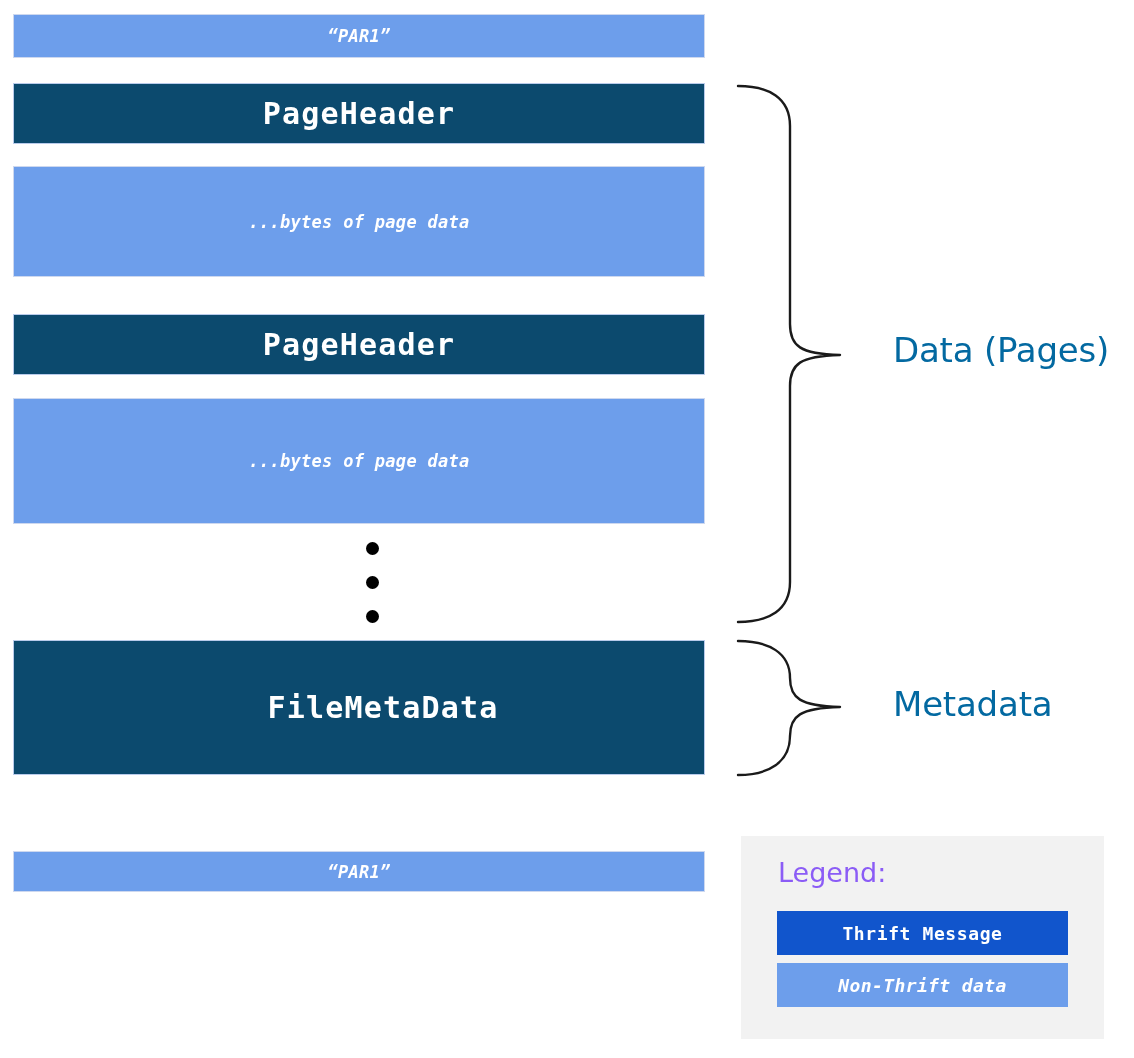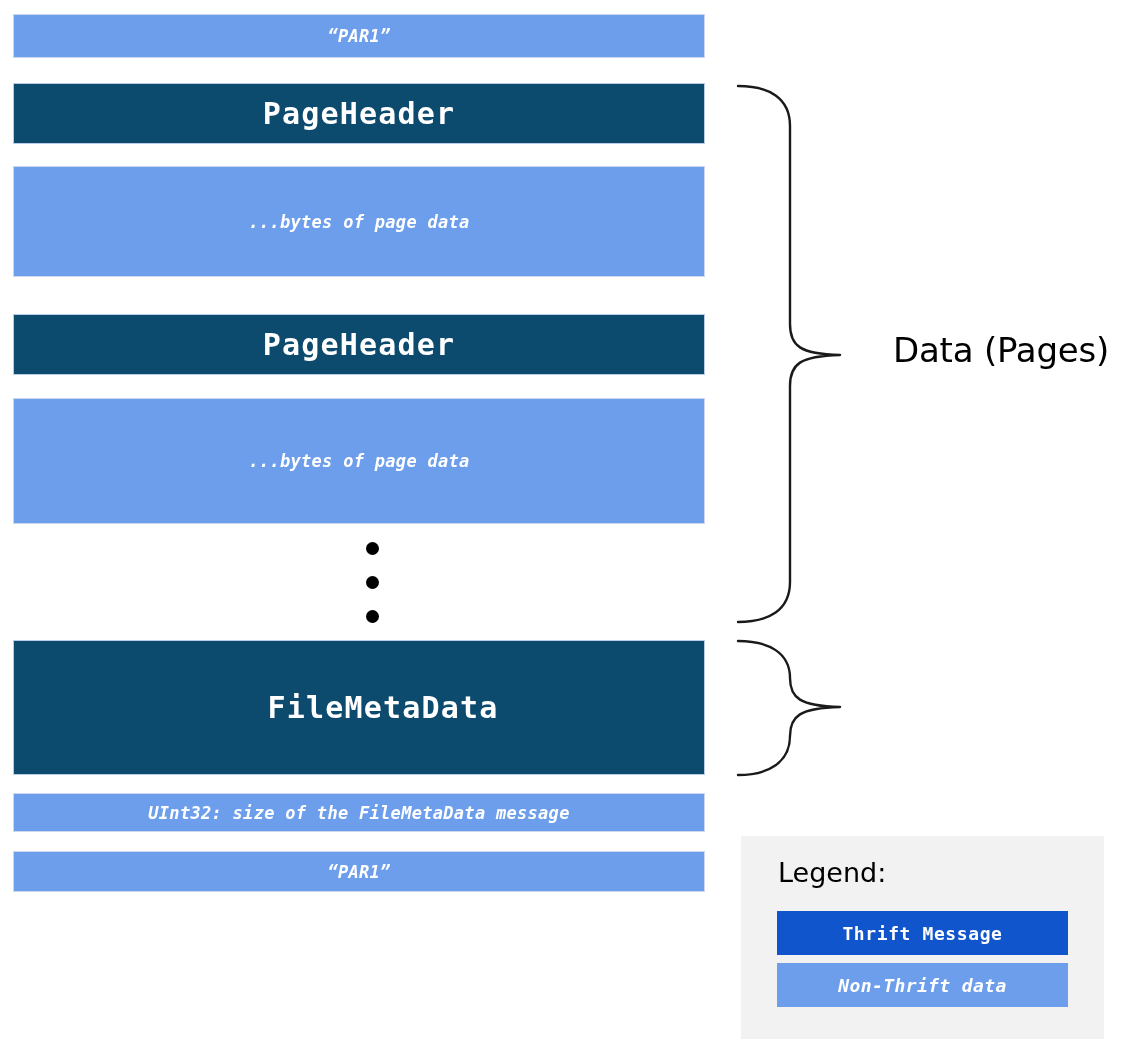--- a/index.html
+++ b/index.html
@@ -79,21 +79,21 @@
     left: 0; top: 0;
     width: 1134px; height: 1058px;
     pointer-events: none;
   }
 
   
   .side-label {
     position: absolute;
     font-family: "DejaVu Sans", sans-serif;
     font-size: 34px;
-    color: #000000;
+    color: #0369a1;
     white-space: nowrap;
     letter-spacing: -0.2px;
   }
   #label-data   { left: 893px; top: 330px; }
   #label-meta   { left: 893px; top: 684px; }
 
   
   #legend {
     position: absolute;
     left: 741px;
@@ -102,21 +102,21 @@
     height: 203px;
     background: #f2f2f2;
     box-sizing: border-box;
   }
   #legend-title {
     position: absolute;
     left: 37px;
     top: 21px;
     font-family: "DejaVu Sans", sans-serif;
     font-size: 27px;
-    color: #000000;
+    color: #8b5cf6;
     white-space: nowrap;
   }
   .legend-swatch {
     position: absolute;
     left: 36px;
     width: 291px;
     height: 44px;
     box-sizing: border-box;
     display: flex;
     align-items: center;
@@ -156,21 +156,20 @@
   <div class="block light" style="top:398px;height:126px;">...bytes of page data</div>
 
   <div class="dots">
     <span></span>
     <span></span>
     <span></span>
   </div>
 
   <div class="block dark" style="top:640px;height:135px;padding-left:48px;">FileMetaData</div>
 
-  <div class="block light" style="top:793px;height:39px;">UInt32: size of the FileMetaData message</div>
 
   <div class="block light" style="top:851px;height:41px;">“PAR1”</div>
 
   <svg id="braces" viewBox="0 0 1134 1058">
 
     <path d="M 738 86
              C 769 86, 790 98, 790 126
              L 790 324
              C 790 346, 800 354, 840 355
              C 800 356, 790 364, 790 386
@@ -179,20 +178,21 @@
 
     <path d="M 738 641
              C 769 641, 790 653, 790 678
              C 790 698, 800 706, 840 707
              C 800 708, 790 716, 790 736
              C 790 762, 769 775, 738 775" fill="none" stroke="#1a1a1a" stroke-width="2.4" stroke-linecap="round" stroke-linejoin="round"></path>
   </svg>
 
   <div class="side-label" id="label-data">Data (Pages)</div>
 
+  <div class="side-label" id="label-meta">Metadata</div>
 
   <div id="legend">
     <div id="legend-title">Legend:</div>
 
     <div class="legend-swatch" id="legend-thrift">Thrift Message</div>
 
     <div class="legend-swatch" id="legend-nonthrift">Non-Thrift data</div>
   </div>
 
 </div>

